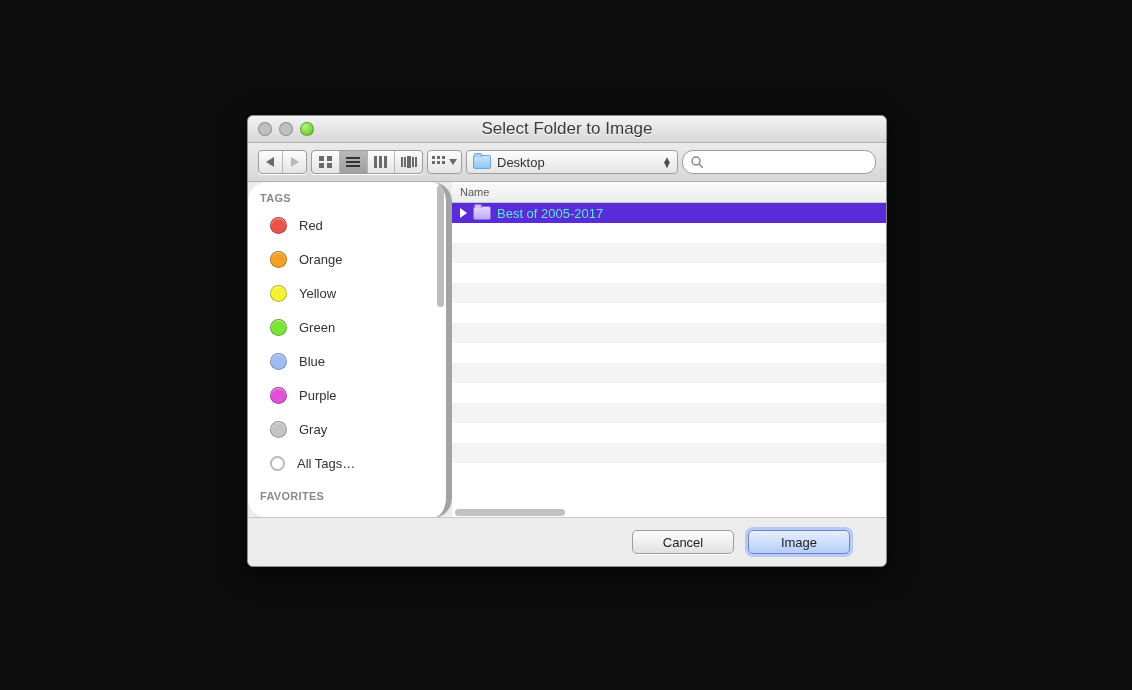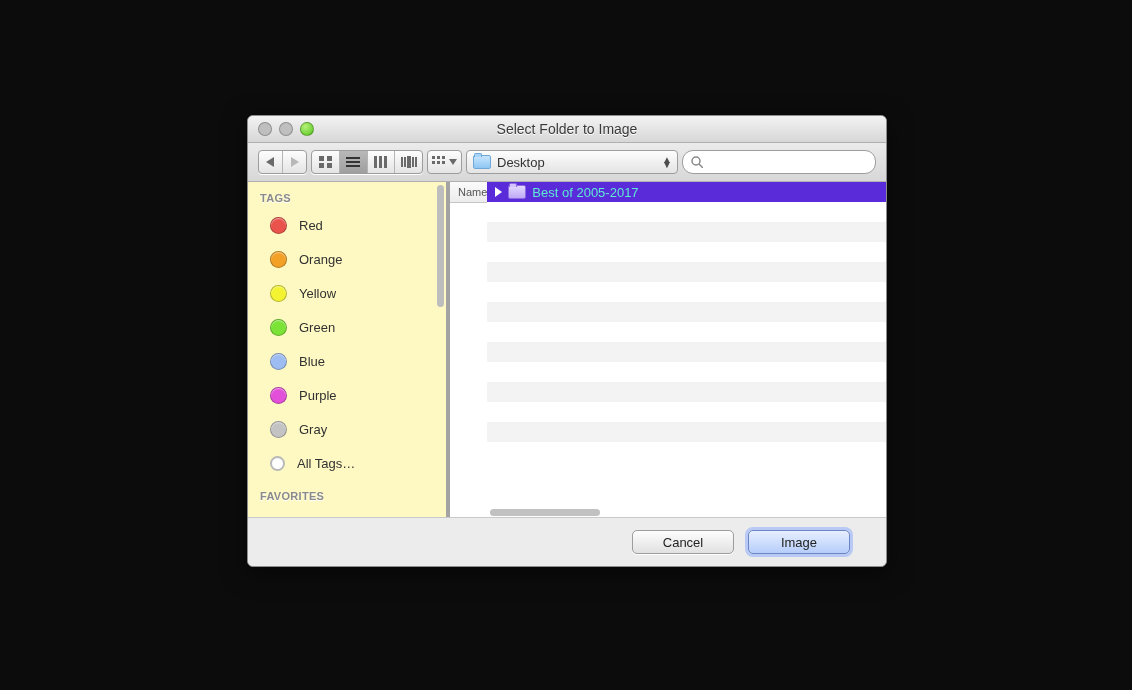--- a/index.html
+++ b/index.html
@@ -3,42 +3,42 @@
 <meta charset="utf-8">
 <style>
   html,body{margin:0;padding:0;width:1132px;height:690px;background:#0c0c0c;font-family:"Lucida Grande","Helvetica Neue",Arial,sans-serif;font-size:13px;color:#222;}
   .window{position:absolute;left:247px;top:115px;width:638px;height:450px;background:#ececec;border:1px solid #8d8d8d;border-radius:6px;box-shadow:0 6px 24px rgba(0,0,0,.55);overflow:hidden;}
   .titlebar{height:26px;background:linear-gradient(#f3f3f3,#d7d7d7);border-bottom:1px solid #b0b0b0;display:flex;align-items:center;position:relative;}
   .traffic{display:flex;gap:7px;margin-left:10px;}
   .tlight{width:12px;height:12px;border-radius:50%;border:1px solid rgba(0,0,0,.25);}
   .tl-close{background:#bfbfbf;}
   .tl-min{background:#bfbfbf;}
   .tl-zoom{background:radial-gradient(circle at 35% 30%,#b6f27a,#55c41d);}
-  .title{position:absolute;left:0;right:0;text-align:center;font-size:14px;color:#3a3a3a;text-shadow:0 1px 0 #fff;}
+  .title{position:absolute;left:0;right:0;text-align:center;font-size:17px;color:#3a3a3a;text-shadow:0 1px 0 #fff;}
   .toolbar{height:38px;background:linear-gradient(#ebebeb,#d7d7d7);border-bottom:1px solid #b0b0b0;display:flex;align-items:center;padding:0 10px;gap:4px;}
   .seg{display:flex;border:1px solid #9d9d9d;border-radius:4px;overflow:hidden;background:linear-gradient(#fdfdfd,#e4e4e4);box-shadow:0 1px 0 #fff;}
   .segbtn{width:26px;height:22px;display:flex;align-items:center;justify-content:center;border-right:1px solid #b5b5b5;color:#555;}
   .segbtn:last-child{border-right:none;}
   .segbtn.active{background:linear-gradient(#b8b8b8,#9f9f9f);color:#2b2b2b;}
   .segbtn svg{display:block;}
   .seg-wide .segbtn{width:30px;}
   .arrange{display:flex;align-items:center;border:1px solid #9d9d9d;border-radius:4px;background:linear-gradient(#fdfdfd,#e4e4e4);height:22px;padding:0 4px;gap:3px;color:#555;}
   .location{flex:0 0 198px;display:flex;align-items:center;height:22px;border:1px solid #9d9d9d;border-radius:4px;background:linear-gradient(#fdfdfd,#e4e4e4);padding:0 6px;gap:6px;}
   .loc-label{flex:1;font-size:13px;color:#333;}
   .loc-arrows{width:9px;font-size:10px;line-height:5px;color:#4d4d4d;text-align:center;}
   .searchwrap{display:flex;align-items:center;height:22px;border:1px solid #9d9d9d;border-radius:11px;background:#fff;padding:0 8px;gap:5px;flex:0 0 158px;margin-left:auto;}
   .searchwrap input{border:none;outline:none;background:transparent;font-size:12px;flex:1;}
   .body{position:absolute;top:66px;bottom:48px;left:0;right:0;display:flex;}
-  .sidebar{width:198px;background:#fef9c3;border-right:4px solid #a3a3a3;position:relative;overflow:hidden;}
+  .sidebar{width:198px;background:#ffffff;border-right:6px solid #a3a3a3;position:relative;overflow:hidden;border-radius:20px;}
   .sb-scroll{position:absolute;right:2px;top:3px;width:7px;height:122px;background:#bdbdbd;border-radius:4px;}
   .sb-head{font-size:11px;font-weight:bold;color:#8a8a8a;letter-spacing:.3px;padding:10px 12px 4px;text-shadow:0 1px 0 #fff;}
   .sb-item{display:flex;align-items:center;gap:12px;padding:6px 10px 6px 22px;color:#323232;height:22px;}
   .tagdot{width:15px;height:15px;border-radius:50%;border:1px solid rgba(0,0,0,.25);box-shadow:inset 0 1px 1px rgba(255,255,255,.5);} 
   .alltags{width:15px;height:15px;border-radius:50%;border:2px solid #b9b9b9;background:#fff;box-sizing:border-box;}
-  .main{flex:1;display:flex;background:#fff;}
+  .main{flex:1;display:flex;flex-direction:column;background:#fff;}
   .colhead{height:20px;background:linear-gradient(#fbfbfb,#ececec);border-bottom:1px solid #c6c6c6;display:flex;align-items:center;padding-left:8px;font-size:11px;color:#555;}
   .filelist{flex:1;position:relative;overflow:hidden;}
   .row{height:20px;display:flex;align-items:center;padding-left:8px;gap:6px;font-size:13px;}
   .row.alt{background:#f3f3f3;}
   .row.sel{background:#5a2bd8;color:#5eead4;}
   .disclose{width:0;height:0;border-top:5px solid transparent;border-bottom:5px solid transparent;border-left:7px solid #fff;}
   .hscroll{position:absolute;left:3px;bottom:2px;height:7px;width:110px;background:#c1c1c1;border-radius:4px;}
   .footer{position:absolute;bottom:0;left:0;right:0;height:48px;background:#ececec;border-top:1px solid #c9c9c9;display:flex;align-items:center;justify-content:flex-end;gap:14px;padding-right:36px;}
   .btn{min-width:72px;height:22px;border:1px solid #9d9d9d;border-radius:5px;background:linear-gradient(#fdfdfd,#e1e1e1);font-size:13px;color:#222;display:flex;align-items:center;justify-content:center;padding:0 14px;box-shadow:0 1px 0 #fff;}
   .btn.default{background:linear-gradient(#e7efff,#b6cdfa);border-color:#6b86c2;box-shadow:0 0 0 3px rgba(120,160,255,.45);align-items:center;}

